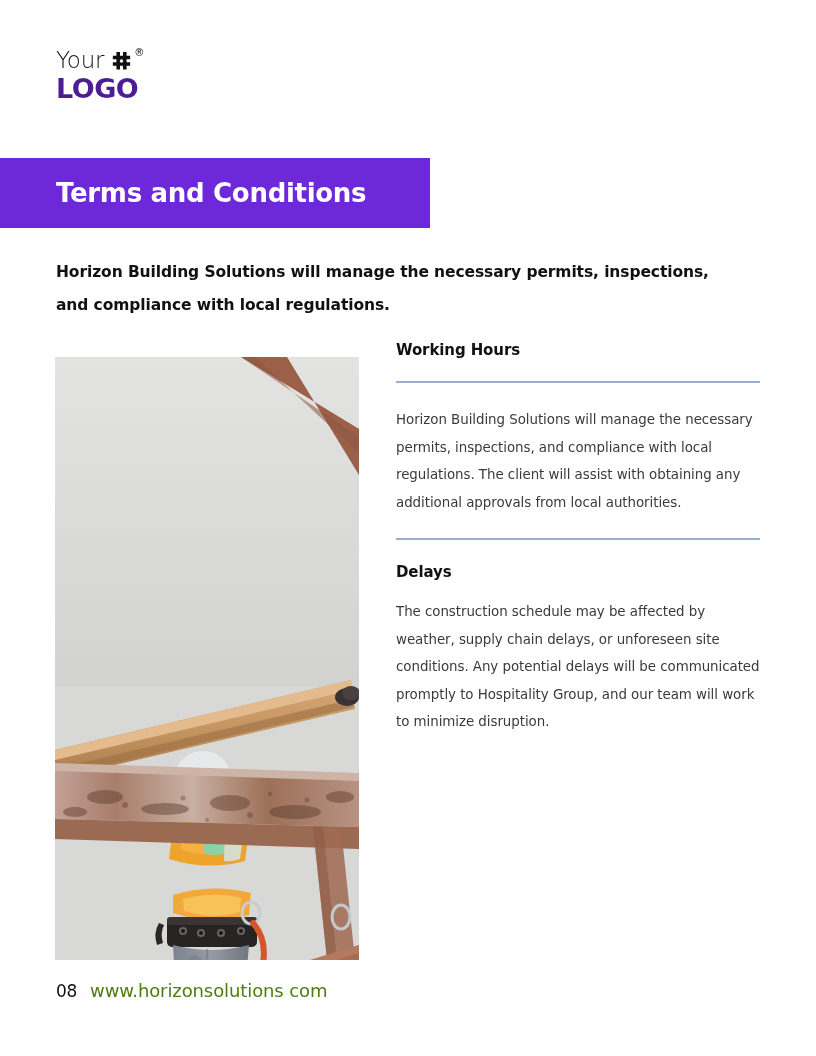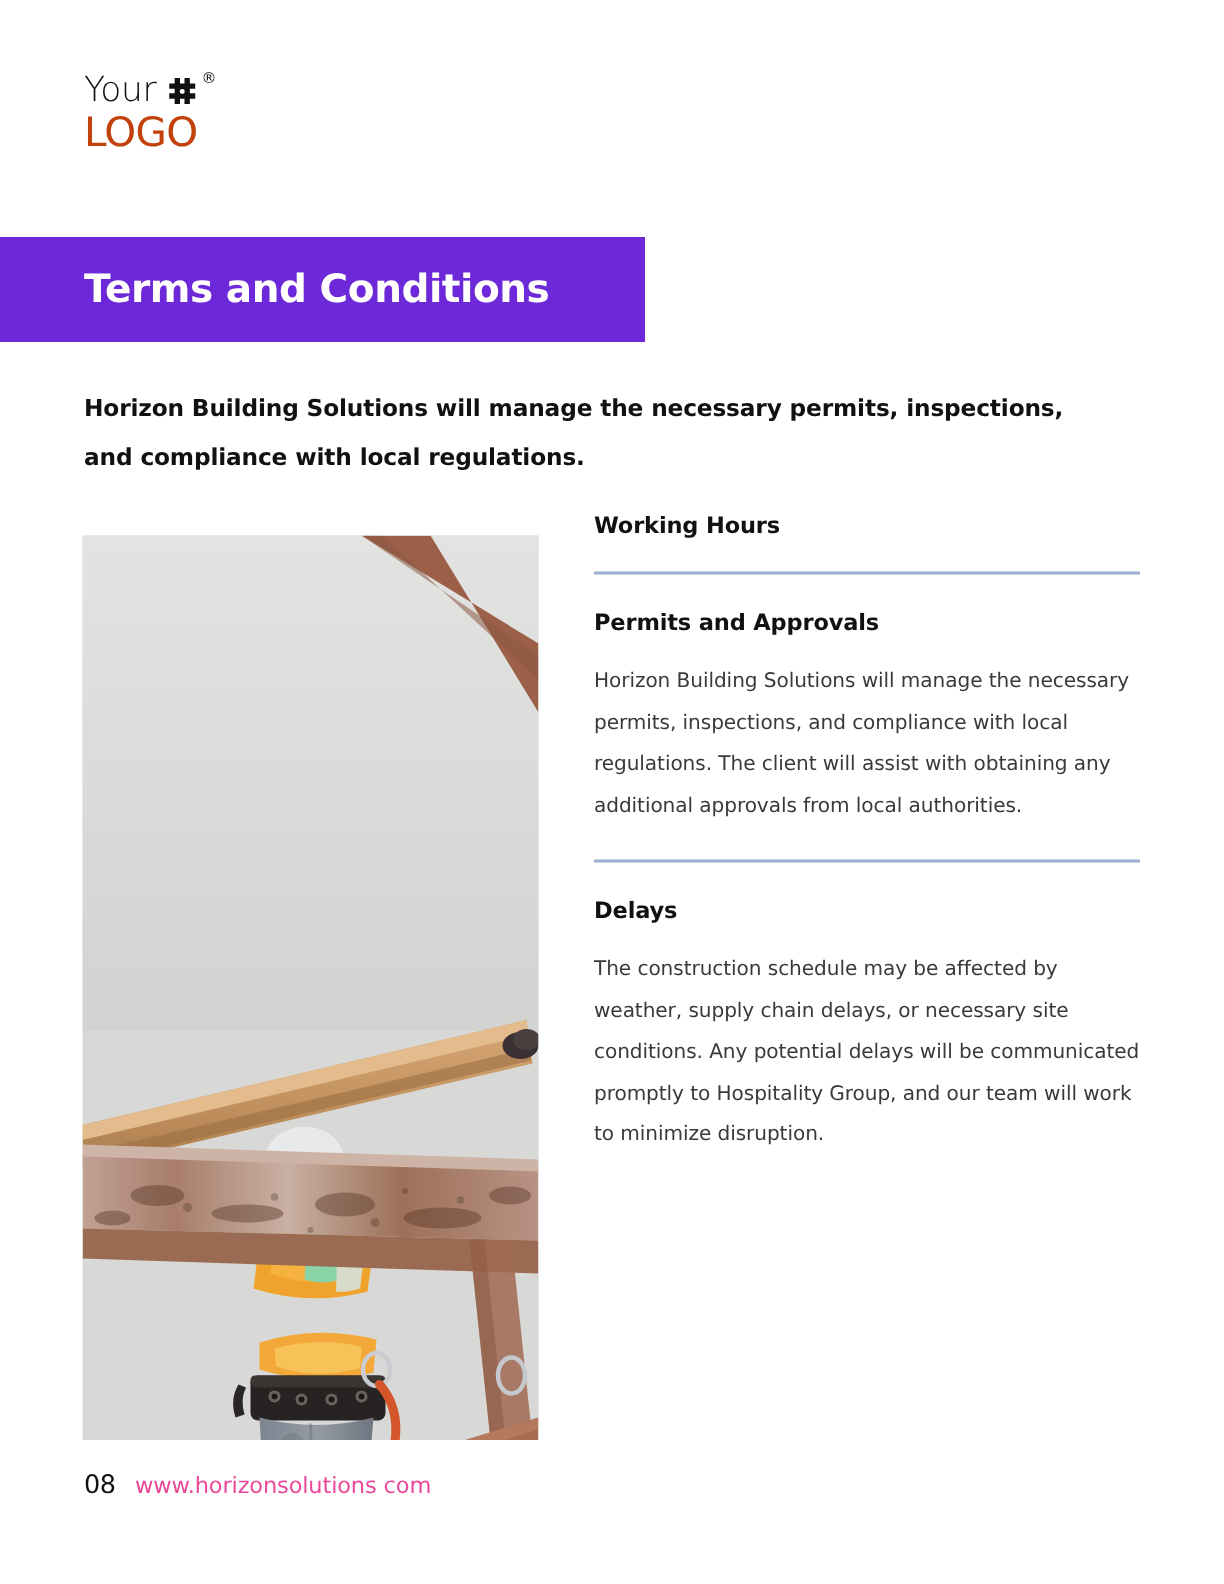--- a/index.html
+++ b/index.html
@@ -55,22 +55,22 @@
     font-family: "DejaVu Sans", sans-serif;
     font-size: 10px;
     color: #111111;
     margin-left: 2px;
     margin-top: 0px;
     line-height: 10px;
   }
   .logo-logo {
     font-family: "DejaVu Sans", sans-serif;
     font-size: 27px;
-    font-weight: 400;
-    color: #c2410c;
+    font-weight: 700;
+    color: #4c1d95;
     line-height: 28px;
     letter-spacing: -0.5px;
     margin-top: 1px;
   }
 
   
   .banner {
     position: absolute;
     left: 0;
     top: 158px;
@@ -159,23 +159,23 @@
   }
   .footer-page {
     font-family: "DejaVu Sans", sans-serif;
     font-size: 17px;
     font-weight: 400;
     color: #111111;
     letter-spacing: -0.3px;
   }
   .footer-url {
     font-family: "DejaVu Sans", sans-serif;
-    font-size: 15px;
+    font-size: 18px;
     font-weight: 400;
-    color: #ec4899;
+    color: #4d7c0f;
     margin-left: 13px;
     letter-spacing: -0.1px;
   }
 </style>
 </head>
 <body>
 
 <div class="page">
 
   <div class="logo">
@@ -445,29 +445,28 @@
 
   <div class="content">
 
     <div class="section">
       <div class="section-heading">Working Hours</div>
     </div>
 
     <div class="divider"></div>
 
     <div class="section sec-gap-1">
-      <div class="section-heading">Permits and Approvals</div>
       <div class="section-body">Horizon Building Solutions will manage the necessary permits, inspections, and compliance with local regulations. The client will assist with obtaining any additional approvals from local authorities.</div>
     </div>
 
     <div class="divider"></div>
 
     <div class="section sec-gap-2">
       <div class="section-heading">Delays</div>
-      <div class="section-body">The construction schedule may be affected by weather, supply chain delays, or necessary site conditions. Any potential delays will be communicated promptly to Hospitality Group, and our team will work to minimize disruption.</div>
+      <div class="section-body">The construction schedule may be affected by weather, supply chain delays, or unforeseen site conditions. Any potential delays will be communicated promptly to Hospitality Group, and our team will work to minimize disruption.</div>
     </div>
 
   </div>
 
   <div class="footer">
     <span class="footer-page">08</span>
     <span class="footer-url">www.horizonsolutions com</span>
   </div>
 
 </div>

